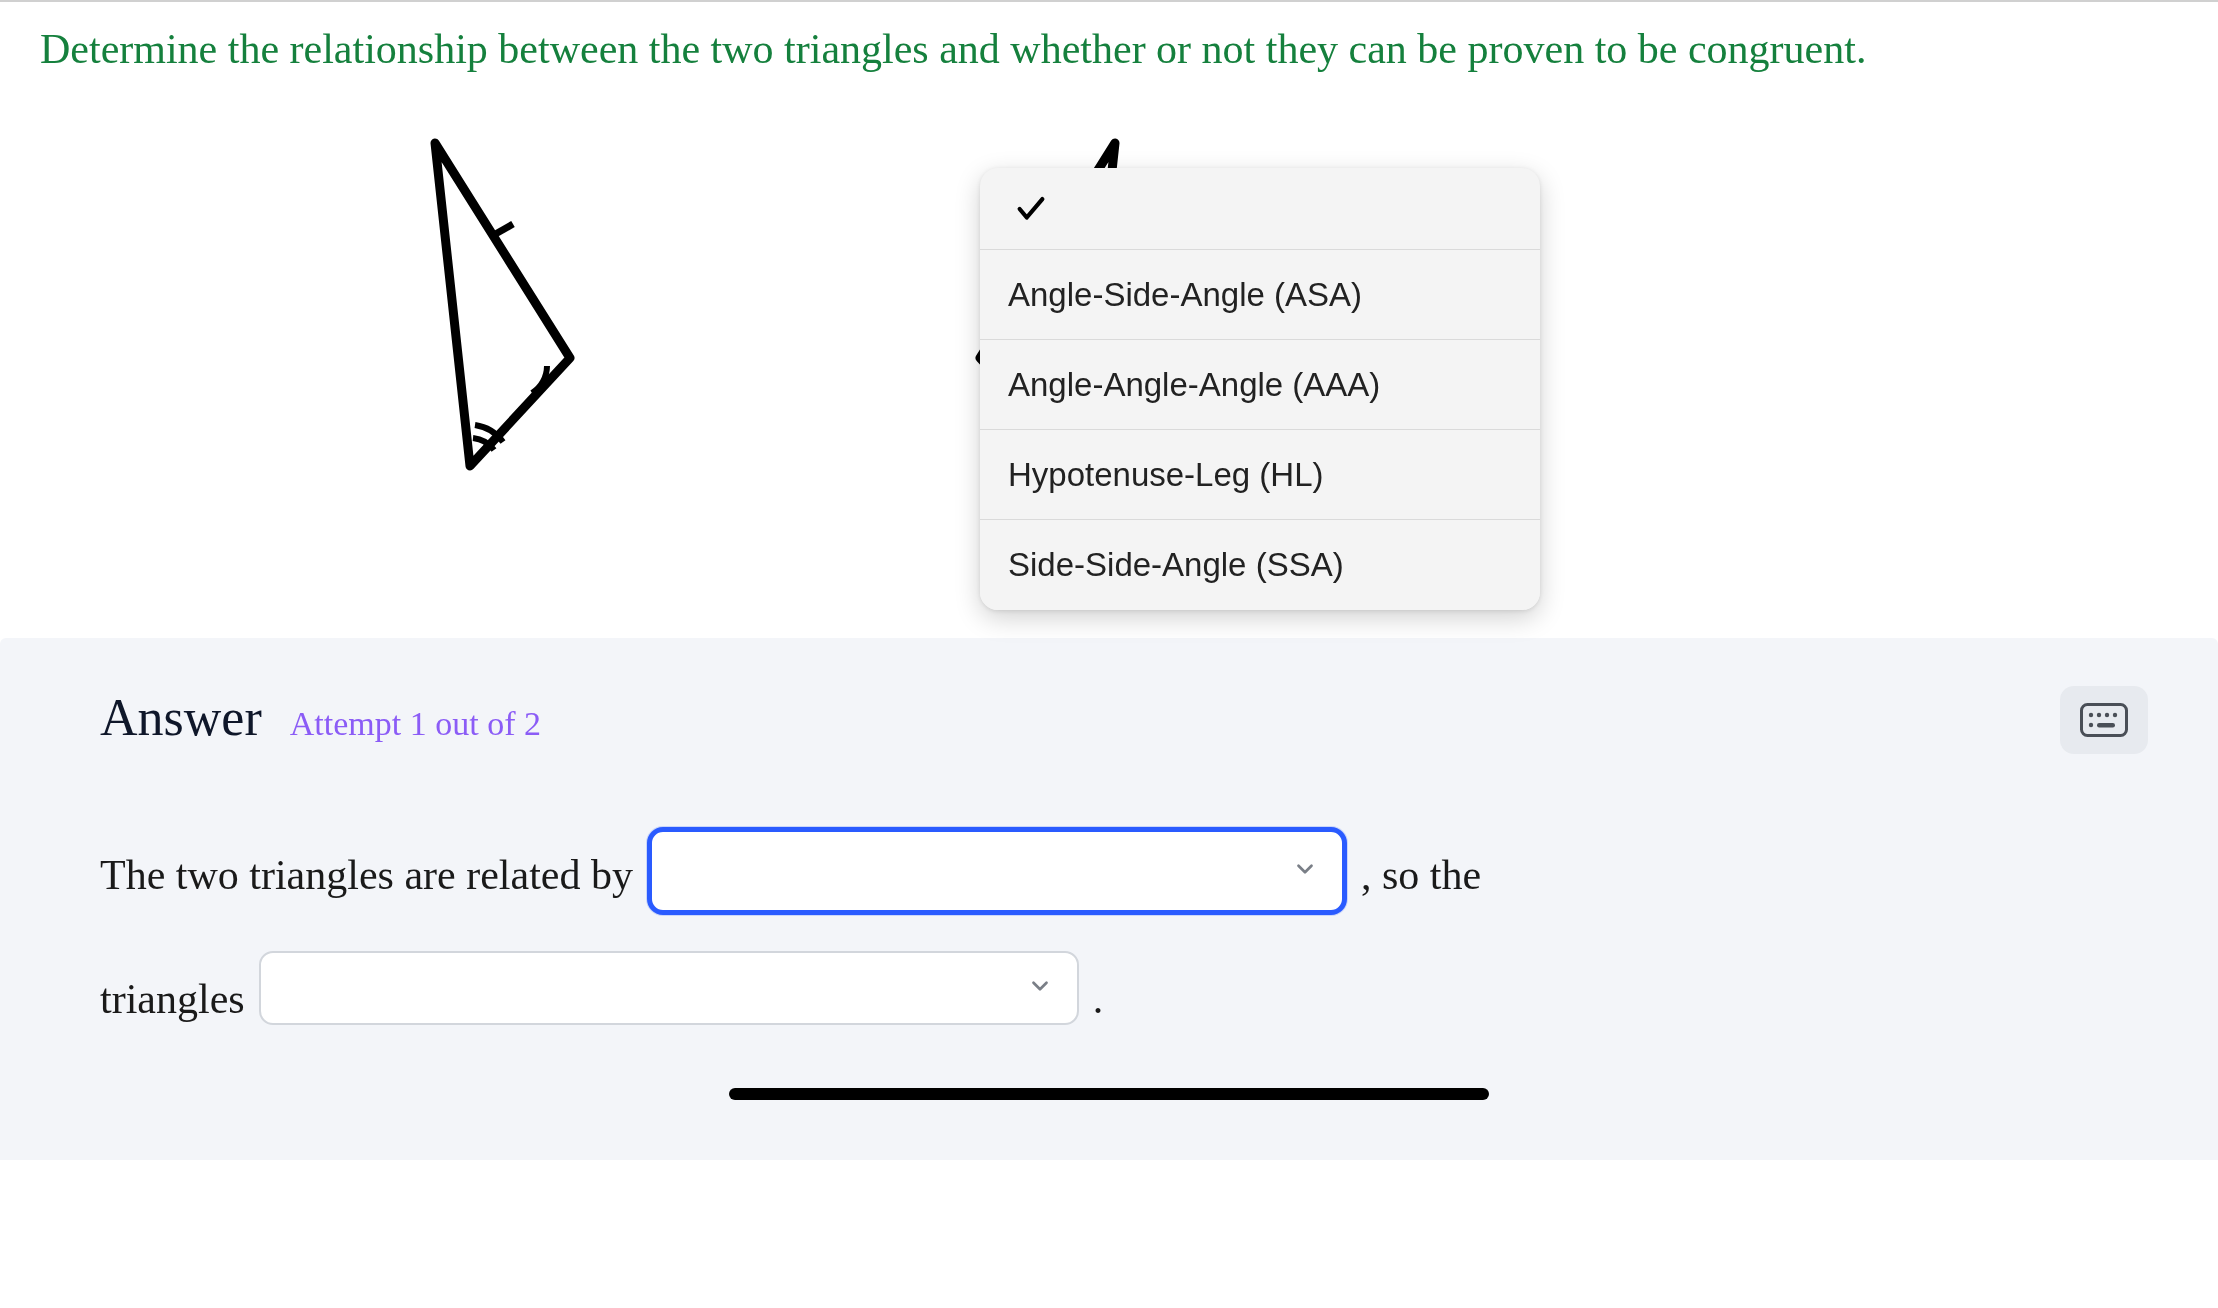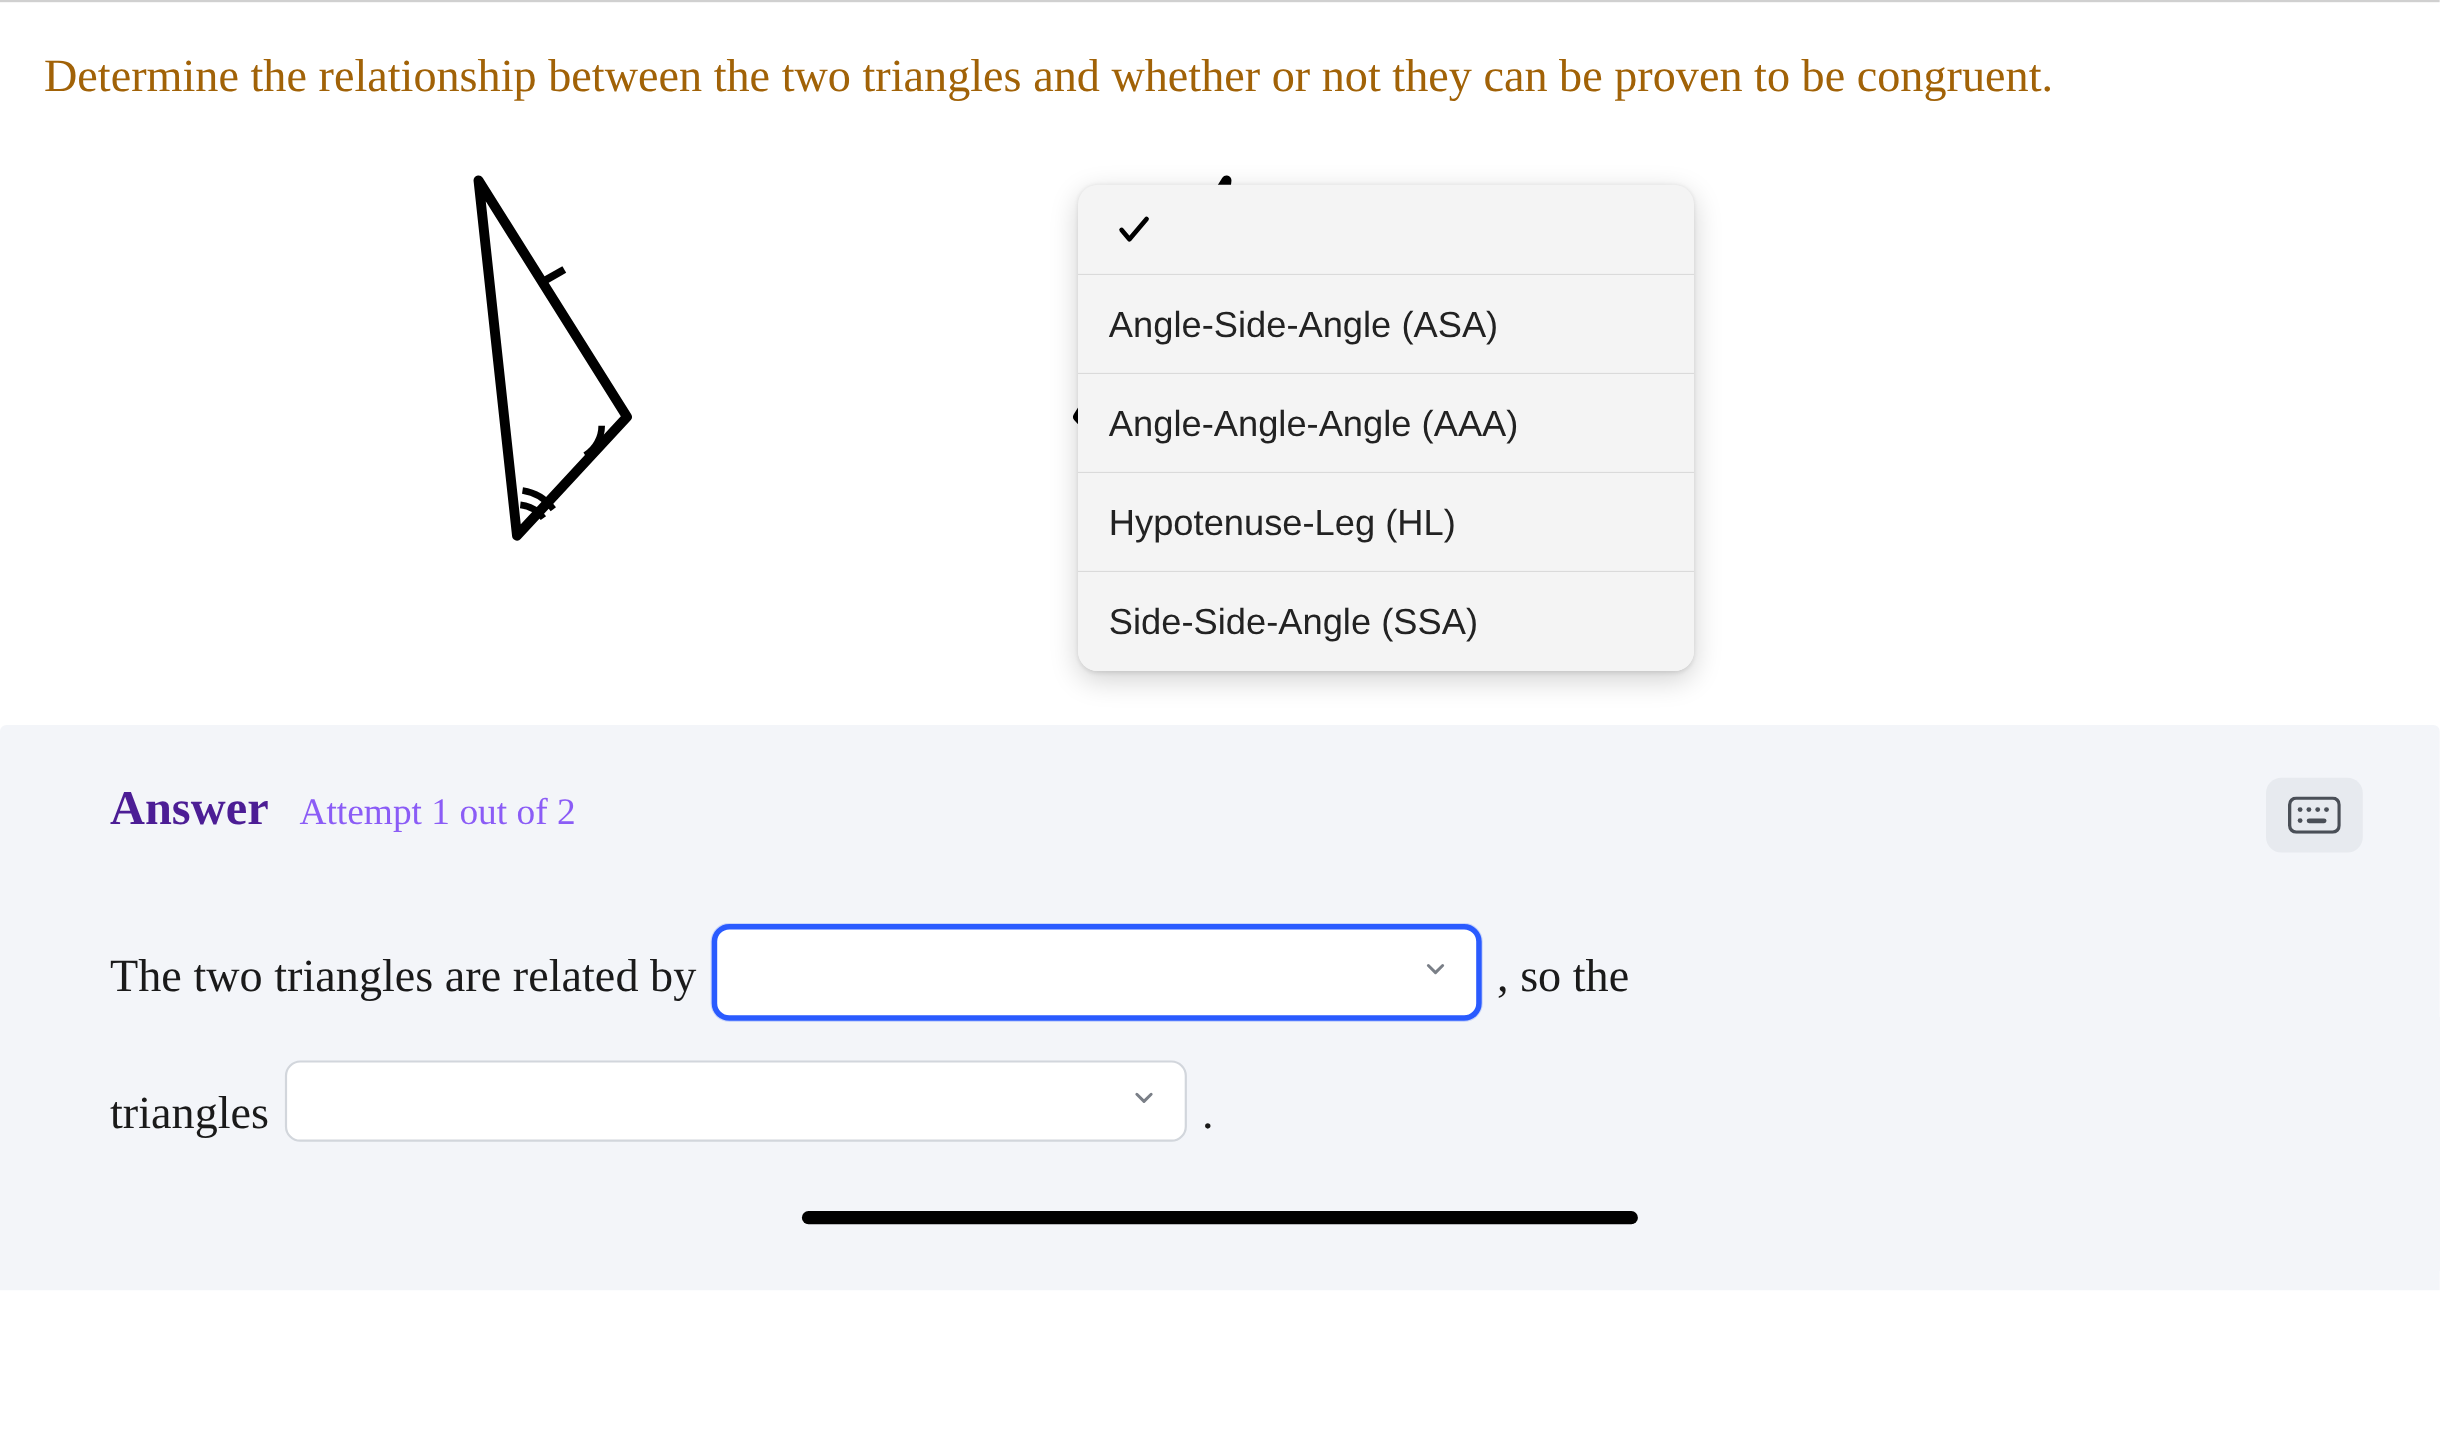--- a/index.html
+++ b/index.html
@@ -11,47 +11,47 @@
     width: 2218px;
     height: 1308px;
     overflow: hidden;
     position: relative;
   }
   .top-rule {
     border-top: 2px solid #d0d0d0;
     width: 100%;
   }
   .question {
-    padding: 40px 40px 20px 40px;
+    padding: 19px 40px 20px 40px;
     font-size: 42px;
     line-height: 1.35;
-    color: #a16207;
+    color: #15803d;
   }
   .figure-area {
     position: relative;
     height: 540px;
     width: 100%;
   }
   .answer-panel {
     background: #f3f5f9;
     padding: 50px 100px 60px 100px;
     margin-top: 0;
     position: relative;
     border-radius: 6px 6px 0 0;
   }
   .answer-header {
     display: flex;
     align-items: baseline;
     gap: 28px;
     margin-bottom: 80px;
   }
   .answer-label {
-    font-weight: 700;
-    font-size: 44px;
-    color: #4c1d95;
+    font-weight: 400;
+    font-size: 52px;
+    color: #0f172a;
   }
   .attempt {
     font-size: 34px;
     color: #8b5cf6;
   }
   .kbd-btn {
     position: absolute;
     right: 70px;
     top: 48px;
     width: 88px;

